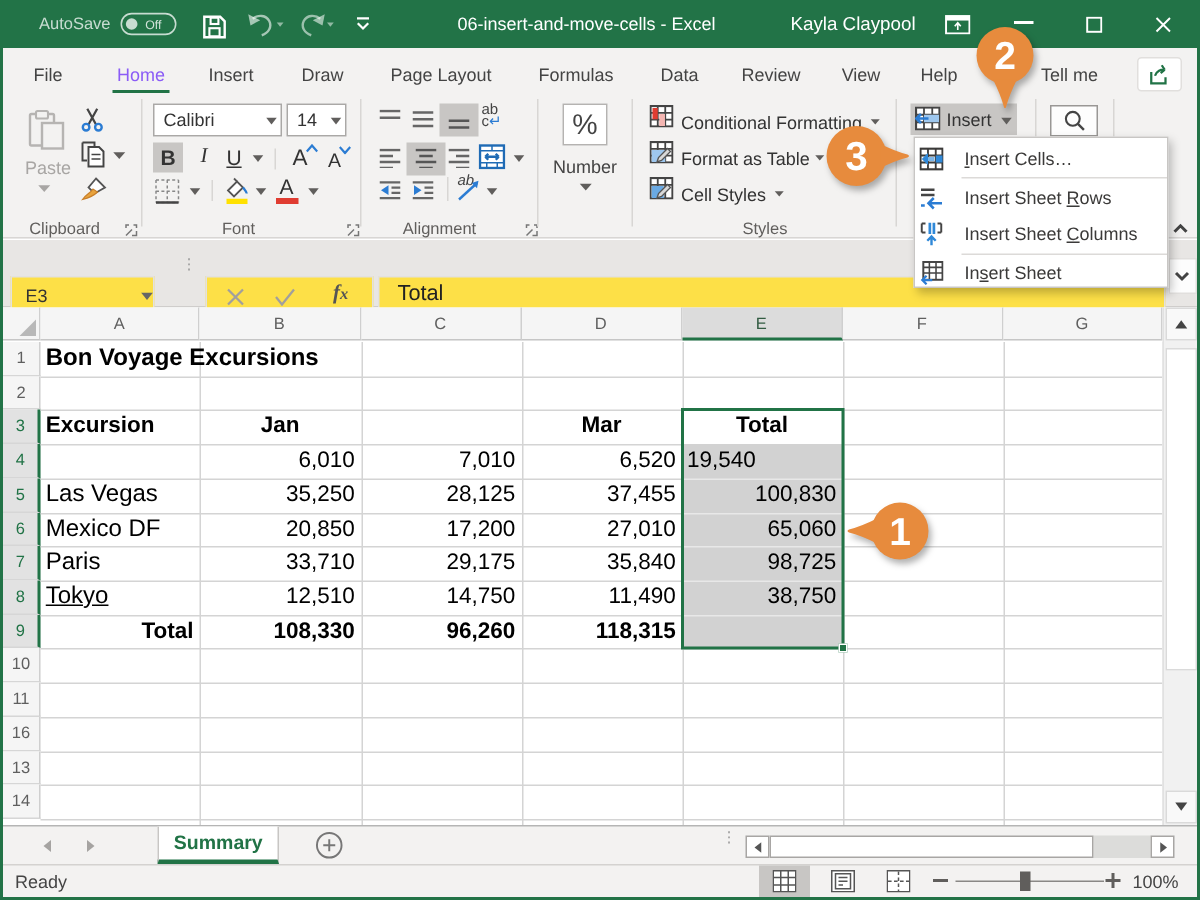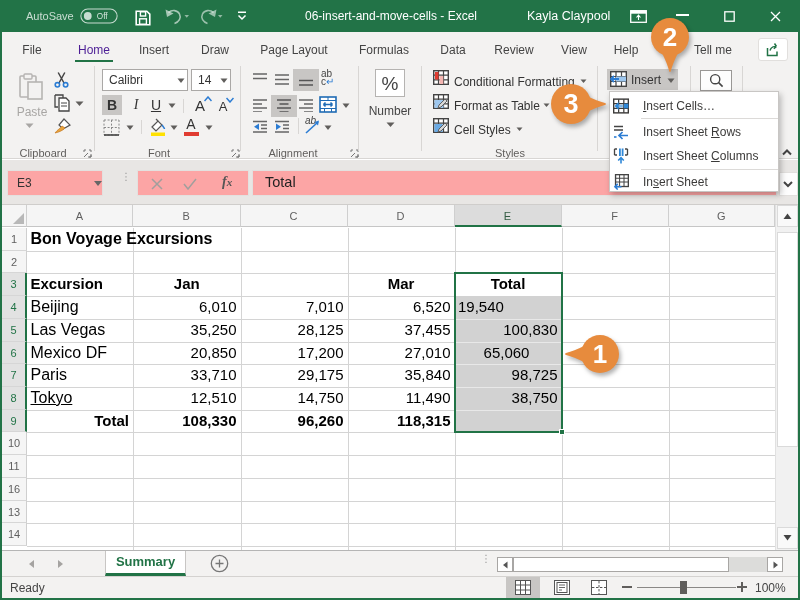--- a/index.html
+++ b/index.html
@@ -16,21 +16,21 @@
 .rtab { position:absolute; top:0; height:31px; line-height:23px; padding-top:7px; text-align:center; }
 
 
 #ribbon { position:absolute; left:2px; top:62px; width:796px; height:97px; background:#f3f2f1; border-bottom:1px solid #d8d6d4; }
 .glabel { position:absolute; font-size:11px; color:#605e5c; text-align:center; top:85px; }
 .gsep { position:absolute; top:4px; height:85px; width:1px; background:#d8d6d4; }
 .pressed { background:#c8c6c4; }
 
 
 #fbar { position:absolute; left:2px; top:160px; width:796px; height:45px; background:#e8e6e4; border-bottom:1px solid #cfcdcb; }
-.wbox { position:absolute; top:10px; height:26px; background:#fca5a5; border:1px solid #e3e1df; }
+.wbox { position:absolute; top:24px; height:26px; background:#fde047; border:1px solid #e3e1df; }
 
 
 #sheet { position:absolute; left:2px; top:205px; width:796px; height:345px; background:#fff; }
 .colhdr { position:absolute; top:0; height:22px; background:#f5f5f5; border-right:1px solid #cfcfcf; border-bottom:1px solid #c6c6c6; font-size:11px; color:#5f5f5f; text-align:center; line-height:22px; }
 .rowhdr { position:absolute; left:0; width:25px; background:#f5f5f5; border-right:1px solid #cfcfcf; border-bottom:1px solid #d6d6d6; font-size:11px; color:#5f5f5f; text-align:center; }
 .gl-h { position:absolute; height:1px; background:#d4d4d4; }
 .gl-v { position:absolute; width:1px; background:#d4d4d4; }
 .cell { position:absolute; font-size:15px; color:#000; white-space:nowrap; }
 .b { font-weight:bold; }
 
@@ -97,21 +97,21 @@
   <svg class="abs" style="left:724px;top:11px;" width="11" height="11" viewBox="0 0 11 11">
     <rect x="0.8" y="0.8" width="9.4" height="9.4" fill="none" stroke="#fff" stroke-width="1.3"></rect>
   </svg>
   <svg class="abs" style="left:770px;top:11px;" width="11" height="11" viewBox="0 0 11 11">
     <path d="M1 1 L10 10 M10 1 L1 10" stroke="#fff" stroke-width="1.3"></path>
   </svg>
 </div>
 
 <div id="tabrow">
   <div class="rtab" style="left:12px;width:36px;">File</div>
-  <div class="rtab" style="left:73px;width:38px;border-bottom:3px solid #217346;color:#4c1d95;">Home</div>
+  <div class="rtab" style="left:73px;width:38px;border-bottom:3px solid #217346;color:#8b5cf6;">Home</div>
   <div class="rtab" style="left:127px;width:50px;">Insert</div>
   <div class="rtab" style="left:188px;width:50px;">Draw</div>
   <div class="rtab" style="left:247px;width:90px;">Page Layout</div>
   <div class="rtab" style="left:346px;width:72px;">Formulas</div>
   <div class="rtab" style="left:426px;width:50px;">Data</div>
   <div class="rtab" style="left:483px;width:58px;">Review</div>
   <div class="rtab" style="left:548px;width:48px;">View</div>
   <div class="rtab" style="left:602px;width:44px;">Help</div>
   <div class="rtab" style="left:683px;width:56px;">Tell me</div>
   <div class="abs" style="left:756px;top:6px;width:30px;height:23px;background:#fff;border:1px solid #e1dfdd;border-radius:3px;"></div>
@@ -408,35 +408,34 @@
     <div style="position:absolute;left:452.5px;top:136.57px;width:107px;height:1px;background:#e8e8e8;"></div>
     <div style="position:absolute;left:452.5px;top:159.284px;width:107px;height:1px;background:#e8e8e8;"></div>
     <div style="position:absolute;left:452.5px;top:181.998px;width:107px;height:1px;background:#e8e8e8;"></div>
     <div style="position:absolute;left:452.5px;top:204.712px;width:107px;height:1px;background:#e8e8e8;"></div>
     <div style="position:absolute;left:452.5px;top:227.426px;width:107px;height:1px;background:#e8e8e8;"></div>
     <div class="cell b" style="left:26px;top:23px;width:104px;height:22.714px;line-height:21.714px;padding-left:2.5px;"><span style="font-size:16px;">Bon Voyage Excursions</span></div>
     <div class="cell b" style="left:26px;top:68.428px;width:104px;height:22.714px;line-height:21.714px;padding-left:2.5px;">Excursion</div>
     <div class="cell b" style="left:132px;top:68.428px;width:105.5px;height:22.714px;line-height:21.714px;text-align:center;">Jan</div>
     <div class="cell b" style="left:346.5px;top:68.428px;width:105px;height:22.714px;line-height:21.714px;text-align:center;">Mar</div>
     <div class="cell b" style="left:453.5px;top:68.428px;width:105px;height:22.714px;line-height:21.714px;text-align:center;">Total</div>
-    <div class="cell " style="left:26px;top:91.142px;width:104px;height:22.714px;line-height:21.714px;padding-left:2.5px;"><span style="font-size:16px;">Beijing</span></div>
     <div class="cell " style="left:132px;top:91.142px;width:105.5px;height:22.714px;line-height:21.714px;text-align:right;padding-right:3px;">6,010</div>
     <div class="cell " style="left:239.5px;top:91.142px;width:105px;height:22.714px;line-height:21.714px;text-align:right;padding-right:3px;">7,010</div>
     <div class="cell " style="left:346.5px;top:91.142px;width:105px;height:22.714px;line-height:21.714px;text-align:right;padding-right:3px;">6,520</div>
     <div class="cell " style="left:456px;top:91.142px;width:105px;height:22.714px;line-height:21.714px;text-align:left;padding-right:3px;">19,540</div>
     <div class="cell " style="left:26px;top:113.856px;width:104px;height:22.714px;line-height:21.714px;padding-left:2.5px;"><span style="font-size:16px;">Las Vegas</span></div>
     <div class="cell " style="left:132px;top:113.856px;width:105.5px;height:22.714px;line-height:21.714px;text-align:right;padding-right:3px;">35,250</div>
     <div class="cell " style="left:239.5px;top:113.856px;width:105px;height:22.714px;line-height:21.714px;text-align:right;padding-right:3px;">28,125</div>
     <div class="cell " style="left:346.5px;top:113.856px;width:105px;height:22.714px;line-height:21.714px;text-align:right;padding-right:3px;">37,455</div>
     <div class="cell " style="left:453.5px;top:113.856px;width:105px;height:22.714px;line-height:21.714px;text-align:right;padding-right:3px;">100,830</div>
     <div class="cell " style="left:26px;top:136.57px;width:104px;height:22.714px;line-height:21.714px;padding-left:2.5px;"><span style="font-size:16px;">Mexico DF</span></div>
     <div class="cell " style="left:132px;top:136.57px;width:105.5px;height:22.714px;line-height:21.714px;text-align:right;padding-right:3px;">20,850</div>
     <div class="cell " style="left:239.5px;top:136.57px;width:105px;height:22.714px;line-height:21.714px;text-align:right;padding-right:3px;">17,200</div>
     <div class="cell " style="left:346.5px;top:136.57px;width:105px;height:22.714px;line-height:21.714px;text-align:right;padding-right:3px;">27,010</div>
-    <div class="cell " style="left:453.5px;top:136.57px;width:105px;height:22.714px;line-height:21.714px;text-align:center;padding-right:3px;">65,060</div>
+    <div class="cell " style="left:453.5px;top:136.57px;width:105px;height:22.714px;line-height:21.714px;text-align:right;padding-right:3px;">65,060</div>
     <div class="cell " style="left:26px;top:159.284px;width:104px;height:22.714px;line-height:21.714px;padding-left:2.5px;"><span style="font-size:16px;">Paris</span></div>
     <div class="cell " style="left:132px;top:159.284px;width:105.5px;height:22.714px;line-height:21.714px;text-align:right;padding-right:3px;">33,710</div>
     <div class="cell " style="left:239.5px;top:159.284px;width:105px;height:22.714px;line-height:21.714px;text-align:right;padding-right:3px;">29,175</div>
     <div class="cell " style="left:346.5px;top:159.284px;width:105px;height:22.714px;line-height:21.714px;text-align:right;padding-right:3px;">35,840</div>
     <div class="cell " style="left:453.5px;top:159.284px;width:105px;height:22.714px;line-height:21.714px;text-align:right;padding-right:3px;">98,725</div>
     <div class="cell " style="left:26px;top:181.998px;width:104px;height:22.714px;line-height:21.714px;padding-left:2.5px;"><span style="font-size:16px;text-decoration:underline;">Tokyo</span></div>
     <div class="cell " style="left:132px;top:181.998px;width:105.5px;height:22.714px;line-height:21.714px;text-align:right;padding-right:3px;">12,510</div>
     <div class="cell " style="left:239.5px;top:181.998px;width:105px;height:22.714px;line-height:21.714px;text-align:right;padding-right:3px;">14,750</div>
     <div class="cell " style="left:346.5px;top:181.998px;width:105px;height:22.714px;line-height:21.714px;text-align:right;padding-right:3px;">11,490</div>
     <div class="cell " style="left:453.5px;top:181.998px;width:105px;height:22.714px;line-height:21.714px;text-align:right;padding-right:3px;">38,750</div>

